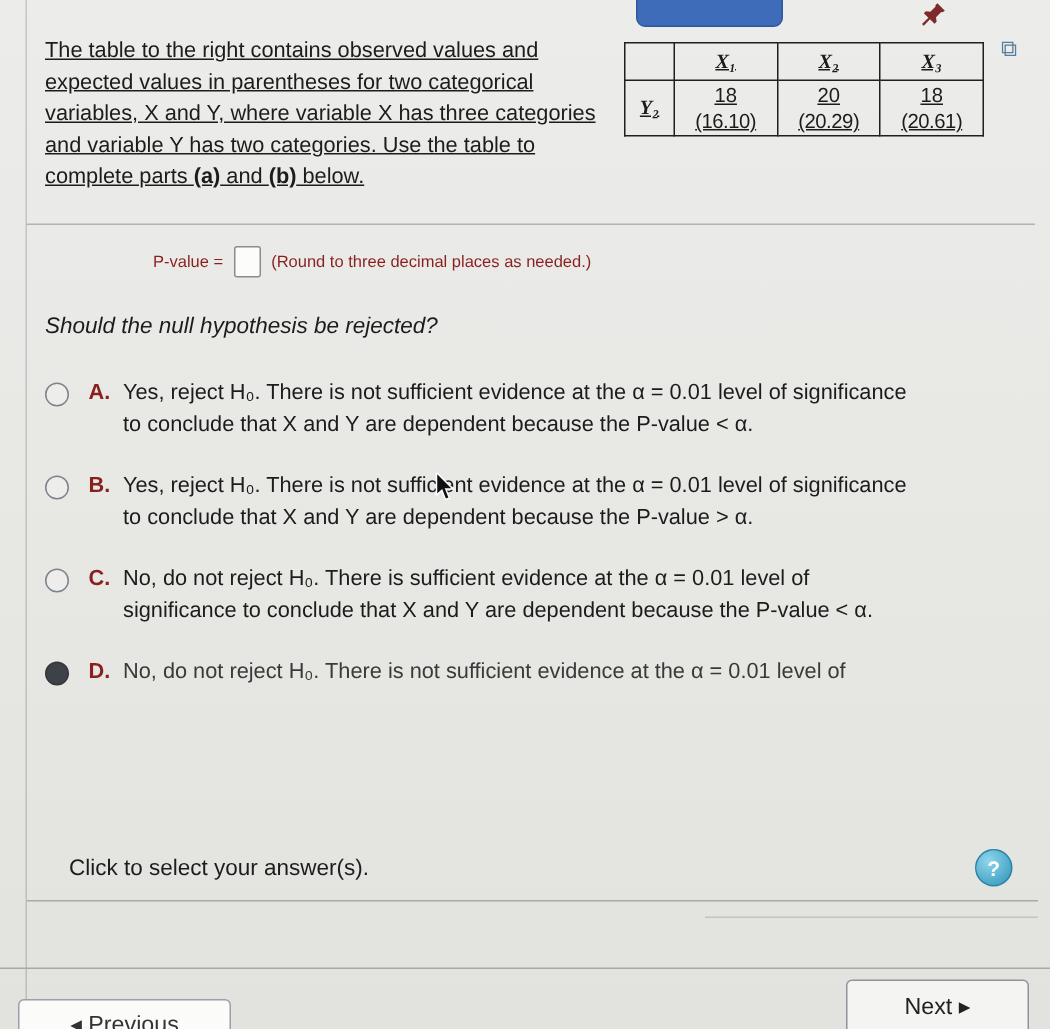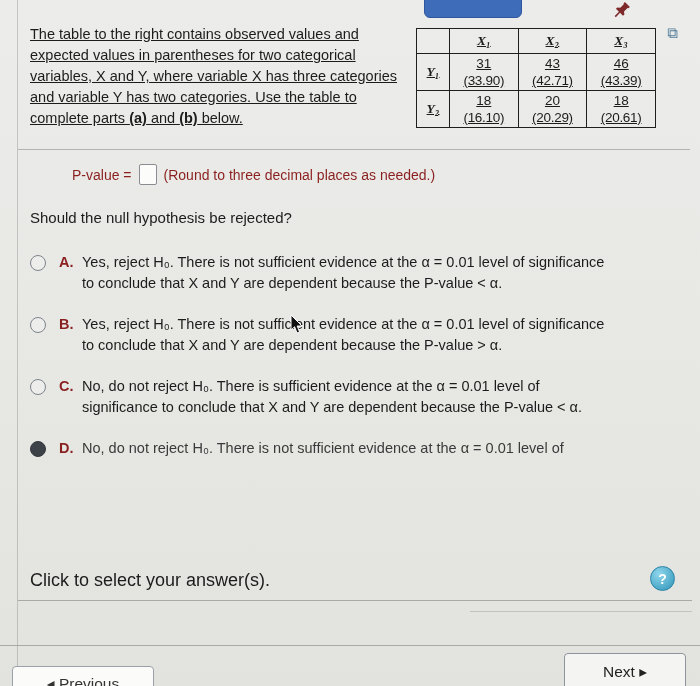--- a/index.html
+++ b/index.html
@@ -22,32 +22,32 @@
   table.data{border-collapse:collapse;background:transparent;}
   table.data td,table.data th{border:1.2px solid #1f1f1f;padding:1px 3px;text-align:center;font-size:13.5px;}
   .var{font-family:"Liberation Serif",serif;font-style:italic;font-weight:bold;font-size:15.5px;}
   th.colhead{width:62px;height:22px;}
   th.rowlab{width:26px;text-align:left;padding-left:4px;}
   .obs{font-size:13.5px;line-height:17px;}
   .exp{font-size:13.5px;line-height:17px;letter-spacing:-0.3px;}
   .copy-icon{position:absolute;right:-22px;top:-4px;font-size:15px;color:#567d9b;}
   .divider{border-top:1px solid #b2b3af;margin:20px -18px 0 -12px;}
   .q1{margin-top:16px;font-size:15px;}
-  .pvalue-row{margin-top:14px;margin-left:42px;display:flex;align-items:center;gap:7px;font-size:14px;color:#8a1f1f;}
+  .pvalue-row{margin-top:14px;margin-left:72px;display:flex;align-items:center;gap:7px;font-size:11px;color:#8a1f1f;}
   .answer-box{display:inline-block;width:16px;height:19px;background:#fcfcfa;border:1px solid #8a8d90;border-radius:2px;}
-  .q2{margin-top:24px;font-size:15px;}
+  .q2{margin-top:24px;font-size:15px;font-style:italic;}
   .options{margin-top:26px;}
   .option{display:flex;align-items:flex-start;margin-bottom:20px;font-size:14.5px;line-height:21px;}
   .radio{flex:none;width:14px;height:14px;border-radius:50%;border:1.6px solid #7d838b;background:#edeeec;margin-top:3px;}
   .radio.selected{background:#3d4248;border-color:#33373c;}
   .letter{flex:none;color:#8a1f1f;font-weight:bold;margin-left:13px;width:23px;}
   .opt-text{max-width:528px;}
   .option-d{height:22px;overflow:hidden;margin-bottom:0;color:#3a3a3a;filter:blur(.3px);}
   
-  .instruction{position:absolute;left:30px;top:570px;font-size:18px;}
+  .instruction{position:absolute;left:46px;top:570px;font-size:15px;}
   .help-circle{position:absolute;right:25px;top:566px;width:23px;height:23px;border-radius:50%;
     background:radial-gradient(circle at 35% 30%,#8ed6ec,#2f93b8);color:#fff;font-weight:bold;font-size:14px;
     display:flex;align-items:center;justify-content:center;border:1px solid #2a84a6;}
   .line-a{position:absolute;left:18px;right:8px;top:600px;border-top:1px solid #a9aaa6;}
   .line-a2{position:absolute;left:470px;right:8px;top:611px;border-top:1px solid #c2c3bf;}
   .line-b{position:absolute;left:0;right:0;top:645px;border-top:1px solid #a9aaa6;}
   .next-btn{position:absolute;right:14px;top:653px;width:120px;height:40px;background:#f4f5f2;border:1px solid #8d949c;border-radius:4px;font-size:15.5px;text-align:center;line-height:36px;color:#222;}
   .prev-btn{position:absolute;left:12px;top:666px;width:140px;height:40px;background:#fbfbf9;border:1px solid #9aa0a8;border-radius:4px;font-size:15.5px;text-align:center;line-height:34px;color:#333;}
   .cursor{position:absolute;left:290px;top:315px;width:15px;height:20px;}
 </style>
@@ -71,35 +71,20 @@
     </div>
 
     <div class="table-wrap">
       <table class="data">
         <tbody>
             <tr>
           <td></td>
           <th class="colhead var">X₁</th>
           <th class="colhead var">X₂</th>
           <th class="colhead var">X₃</th>
-        </tr>
-        <tr>
-          <th class="rowlab var">Y₁</th>
-          <td>
-                <div class="obs">31</div>
-                <div class="exp">(33.90)</div>
-              </td>
-          <td>
-                <div class="obs">43</div>
-                <div class="exp">(42.71)</div>
-              </td>
-          <td>
-                <div class="obs">46</div>
-                <div class="exp">(43.39)</div>
-              </td>
         </tr>
         <tr>
           <th class="rowlab var">Y₂</th>
           <td>
                 <div class="obs">18</div>
                 <div class="exp">(16.10)</div>
               </td>
           <td>
                 <div class="obs">20</div>
                 <div class="exp">(20.29)</div>

